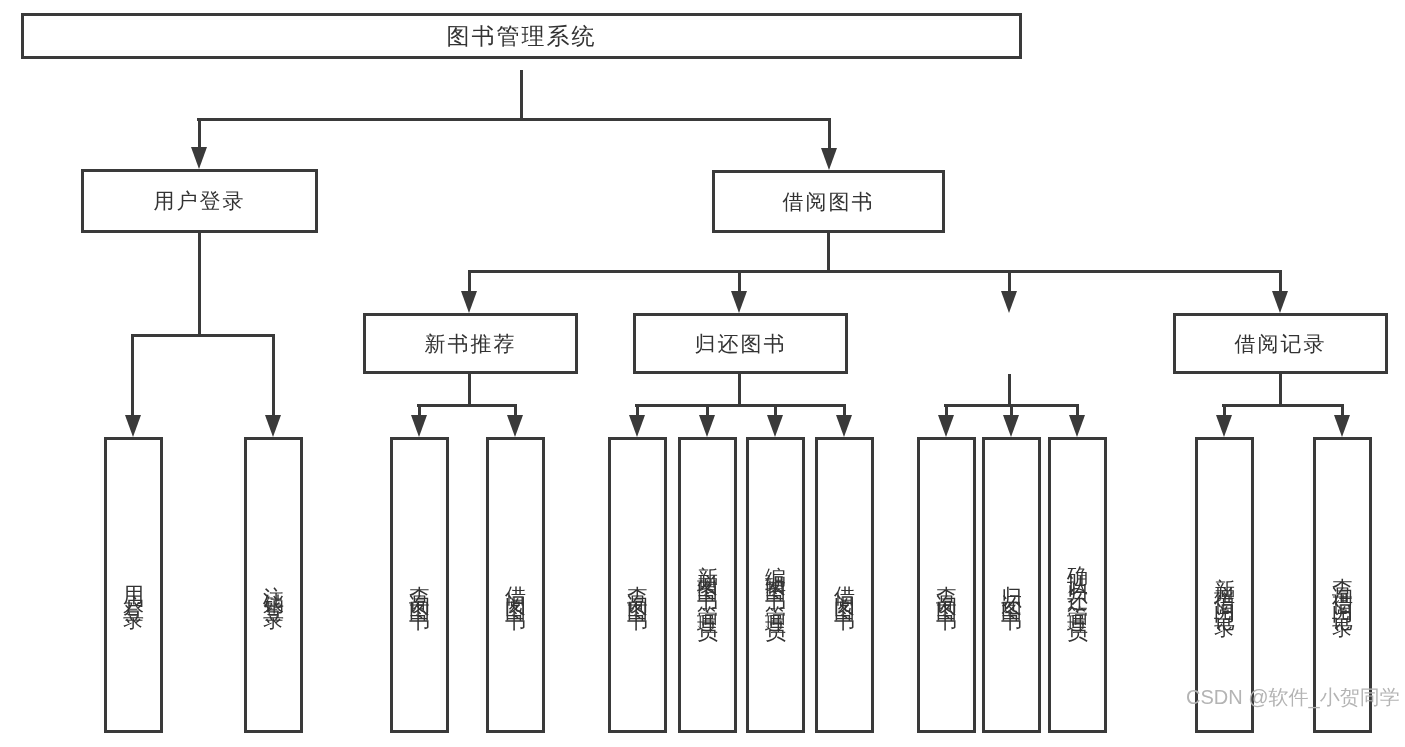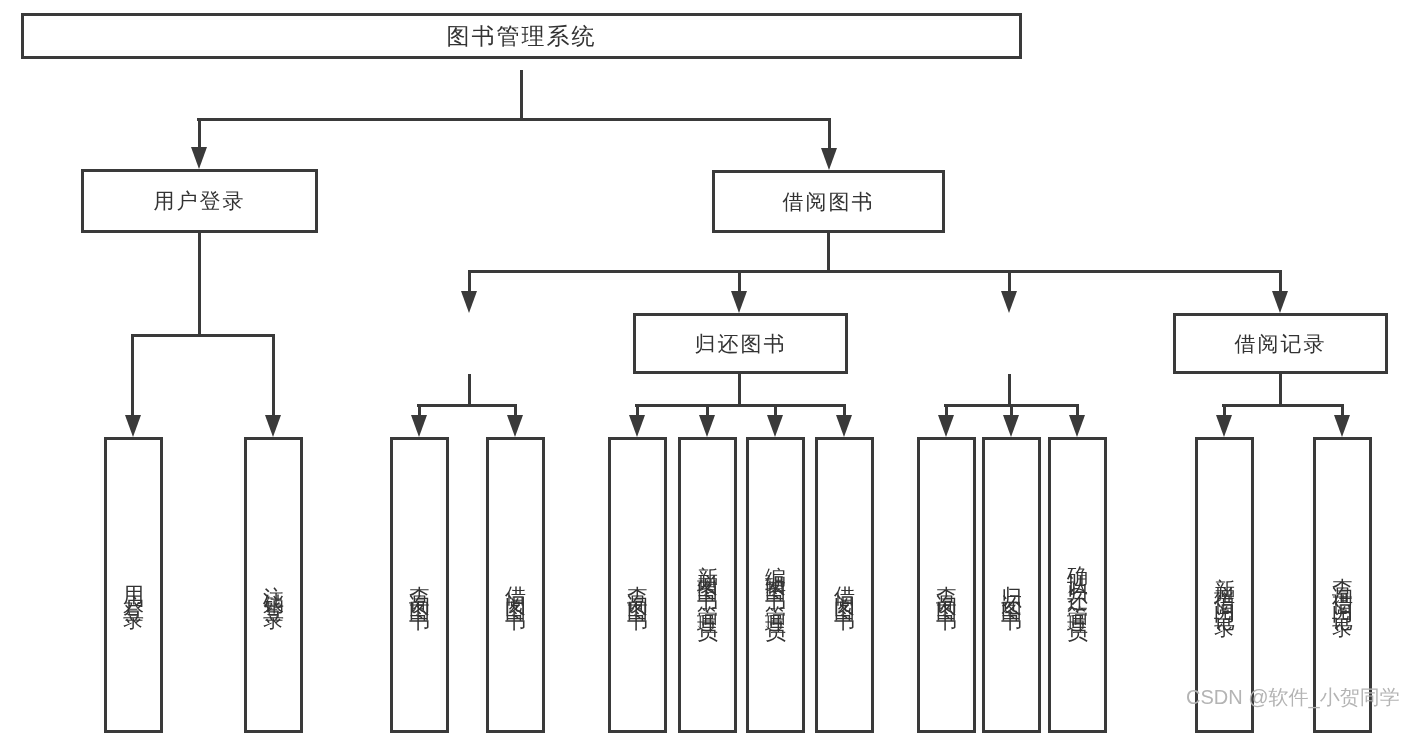--- a/index.html
+++ b/index.html
@@ -69,20 +69,21 @@
 <body>
 
 <div id="canvas">
 
   <div class="box title" style="left:21px;top:13px;width:1001px;height:46px;">图书管理系统</div>
 
   <div class="box" style="left:81px;top:169px;width:237px;height:64px;">用户登录</div>
 
   <div class="box" style="left:712px;top:170px;width:233px;height:63px;">借阅图书</div>
 
+  <div class="box" style="left:363px;top:313px;width:215px;height:61px;">新书推荐</div>
 
   <div class="box" style="left:633px;top:313px;width:215px;height:61px;">归还图书</div>
 
 
   <div class="box" style="left:1173px;top:313px;width:215px;height:61px;">借阅记录</div>
 
   <div class="leaf" style="left:104px;">用户登录</div>
   <div class="leaf" style="left:244px;">注销登录</div>
 
   <div class="leaf" style="left:390px;">查询图书</div>

